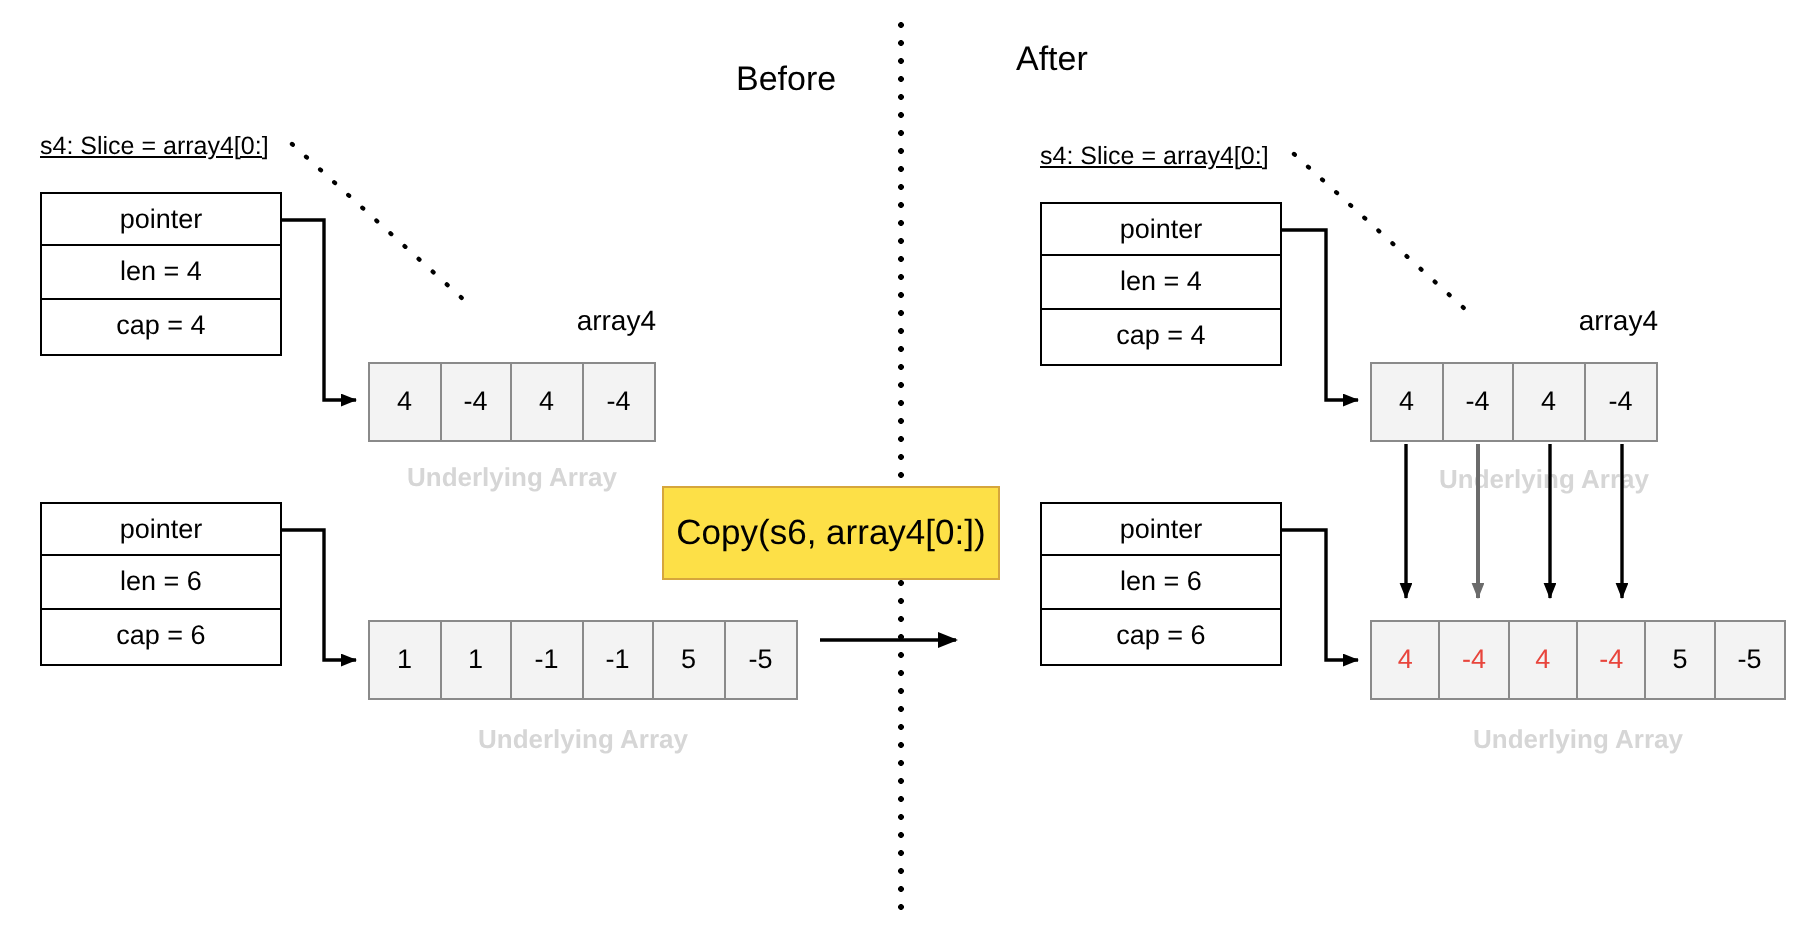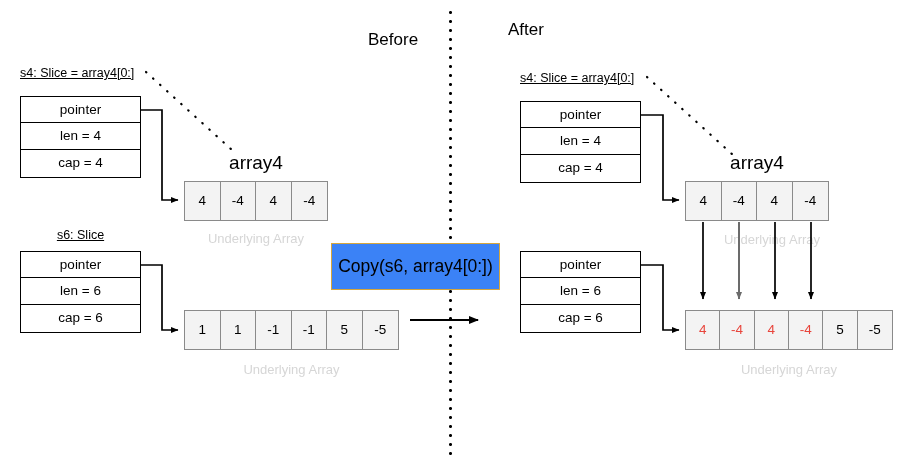--- a/index.html
+++ b/index.html
@@ -69,36 +69,37 @@
     text-align:center;
     line-height:37.6px;
     font-size:13.5px;
     background:#f3f3f3;
     color:#000;
   }
   .cell:last-child{border-right:none;}
   .cell.red{color:#e8453c;}
 
   .array-name{
-    font-size:19px;
-    text-align:center;
+    font-size:14px;
+    text-align:right;
     white-space:nowrap;
     color:#000;
   }
   .underlying{
     font-size:13px;
     color:#d6d6d6;
     text-align:center;
     white-space:nowrap;
+    font-weight:bold;
   }
 
   
   .callout{
     border:1.4px solid #d6a63c;
-    background:#3b82f6;
+    background:#fde047;
     box-sizing:border-box;
     font-size:17.5px;
     display:flex;
     align-items:center;
     justify-content:center;
     color:#000;
     white-space:nowrap;
   }
 
   
@@ -123,21 +124,20 @@
 
   <div class="abs array-name" style="left:184px;top:152px;width:144px;">array4</div>
   <div class="abs array" id="before-array4" style="left:184px;top:181px;width:144px;">
       <div class="cell" style="width: 35.5px;">4</div>
       <div class="cell" style="width: 35.5px;">-4</div>
       <div class="cell" style="width: 35.5px;">4</div>
       <div class="cell" style="width: 35.5px;">-4</div>
     </div>
   <div class="abs underlying" style="left:184px;top:231px;width:144px;">Underlying Array</div>
 
-  <div class="abs slice-title center" style="left:20px;top:228px;width:121px;">s6: Slice</div>
   <div class="abs struct" style="left:20px;top:251px;width:121px;height:82px;">
     <div class="row">pointer</div>
     <div class="row">len = 6</div>
     <div class="row">cap = 6</div>
   </div>
 
   <div class="abs array" id="before-array6" style="left:184px;top:310px;width:215px;">
       <div class="cell" style="width: 35.5px;">1</div>
       <div class="cell" style="width: 35.5px;">1</div>
       <div class="cell" style="width: 35.5px;">-1</div>

